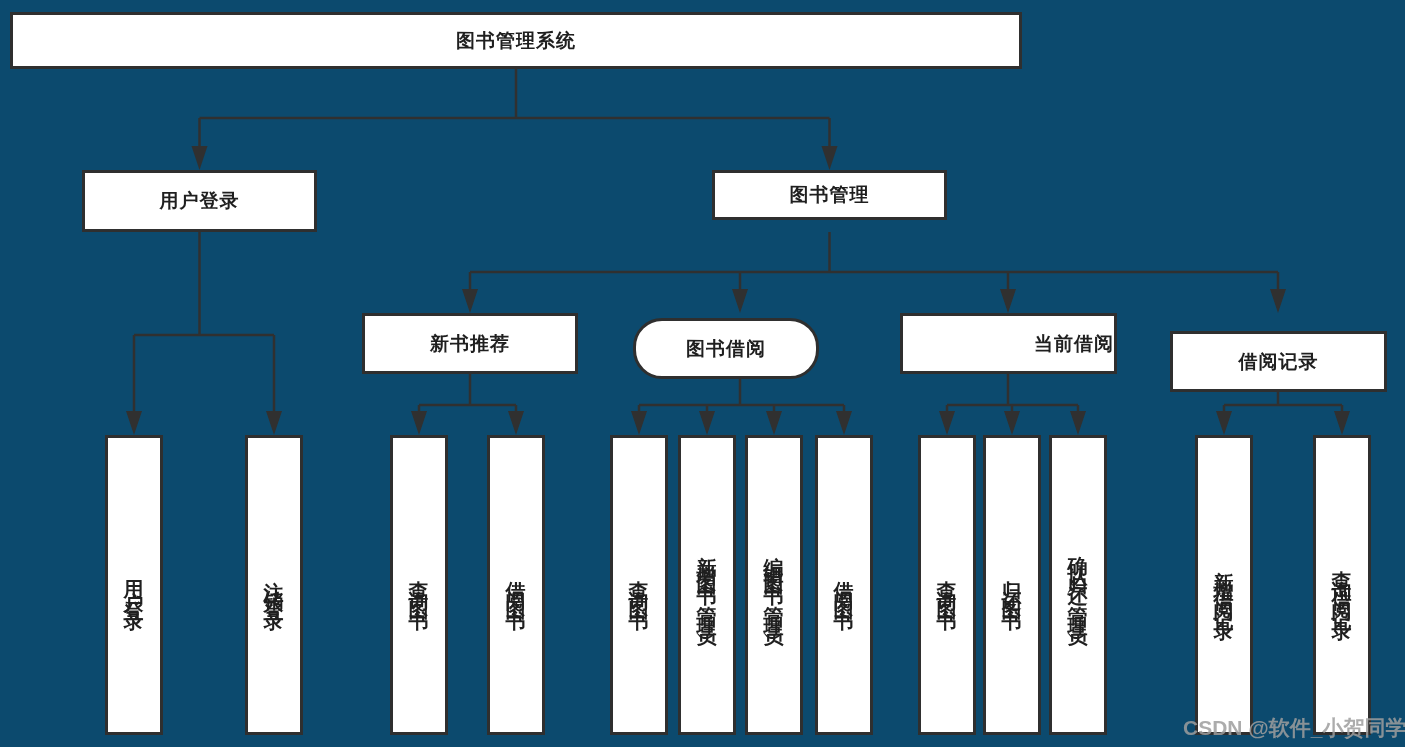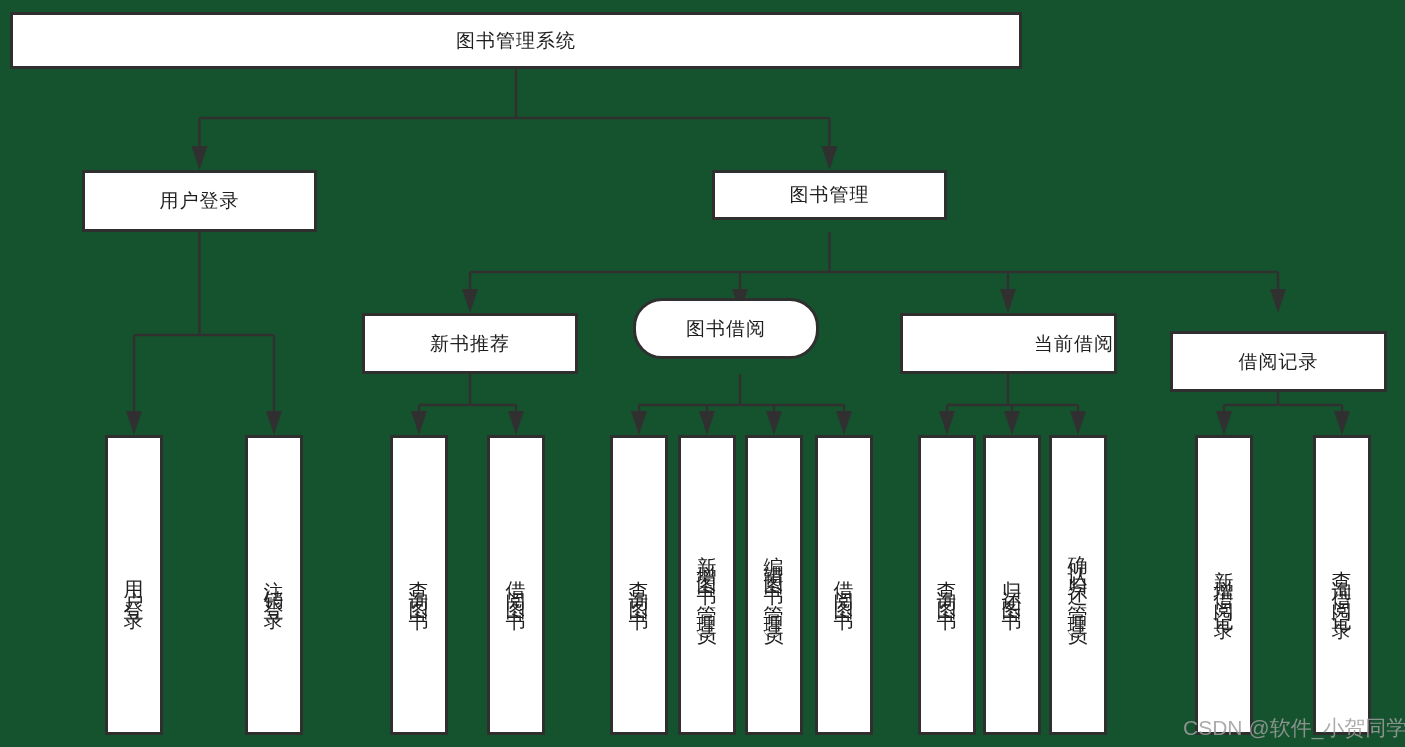--- a/index.html
+++ b/index.html
@@ -5,22 +5,23 @@
   html, body {
     margin: 0;
     padding: 0;
     background: #ffffff;
     font-family: "Liberation Sans", "DejaVu Sans", sans-serif;
   }
   #stage {
     position: relative;
     width: 1405px;
     height: 747px;
-    background: #14532d;
+    background: #0c4a6e;
     overflow: hidden;
+    font-weight: bold;
   }
   #connectors {
     position: absolute;
     left: 0; top: 0;
     width: 1405px;
     height: 747px;
     z-index: 1;
   }
   .box {
     position: absolute;
@@ -46,21 +47,21 @@
     line-height: 1;
     font-size: 20px;
     letter-spacing: 10px;
     white-space: nowrap;
   }
   
   .b-root { left: 10px;  top: 12px;  width: 1012px; height: 57px; }
   .b-l1-0 { left: 82px;  top: 170px; width: 235px;  height: 62px; }
   .b-l1-1 { left: 712px; top: 170px; width: 235px;  height: 50px; }
   .b-l2-0 { left: 362px; top: 313px; width: 216px;  height: 61px; }
-  .b-l2-1 { left: 633px; top: 298px; width: 186px;  height: 61px; border-radius: 29px; }
+  .b-l2-1 { left: 633px; top: 318px; width: 186px;  height: 61px; border-radius: 29px; }
   .b-l2-2 { left: 900px; top: 313px; width: 217px;  height: 61px; justify-content: flex-end; }
   .b-l2-3 { left: 1170px;top: 331px; width: 217px;  height: 61px; }
   
   .b-leaf-0  { left: 105px; }
   .b-leaf-1  { left: 245px; }
   .b-leaf-2  { left: 390px; }
   .b-leaf-3  { left: 487px; }
   .b-leaf-4  { left: 610px; }
   .b-leaf-5  { left: 678px; }
   .b-leaf-6  { left: 745px; }

